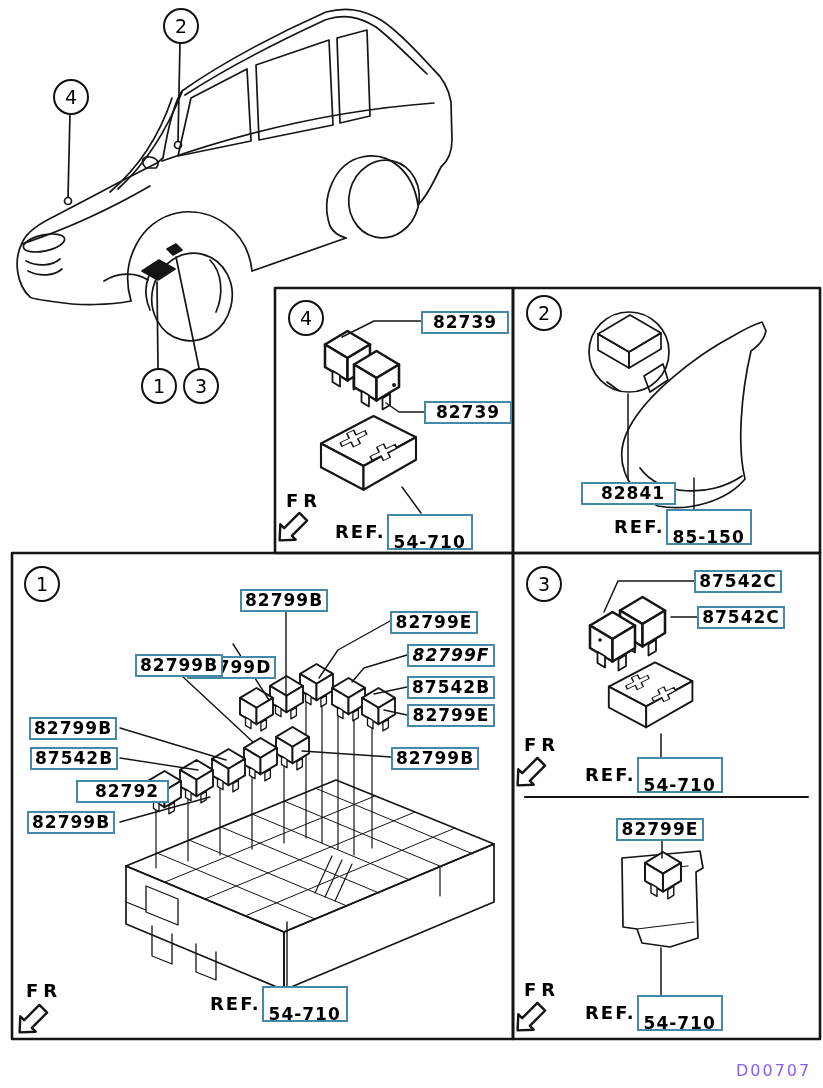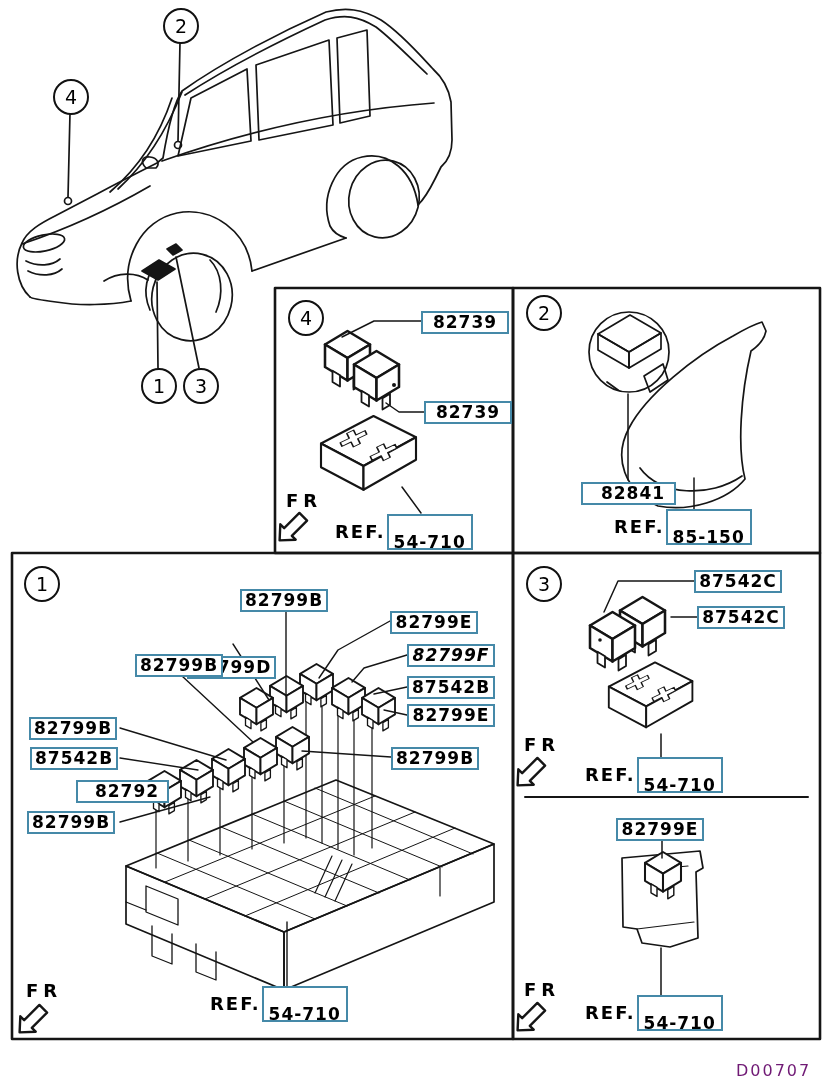--- a/index.html
+++ b/index.html
@@ -11,21 +11,21 @@
           font:700 17px/19px "DejaVu Sans",sans-serif;letter-spacing:1px;white-space:nowrap;z-index:3;}
   .plabel.wide{text-align:center;padding-left:12px;}
   .refrow{position:absolute;display:flex;align-items:center;gap:1px;z-index:3;}
   .refprefix{font:600 18px/22px "DejaVu Sans",sans-serif;letter-spacing:2px;}
   .refcode{box-sizing:border-box;border:2px solid #4589a8;background:#fff;height:24px;min-width:86px;
            padding:16px 4px;text-align:center;font:700 17px/20px "DejaVu Sans",sans-serif;letter-spacing:1px;}
   .fr{position:absolute;font:700 18px/20px "DejaVu Sans",sans-serif;letter-spacing:5px;z-index:3;}
   .callout{position:absolute;width:32px;height:32px;border:2px solid #111;border-radius:50%;
            background:#fff;display:flex;align-items:center;justify-content:center;
            font:500 19px "DejaVu Sans",sans-serif;z-index:3;}
-  .dcode{position:absolute;font:500 16px "DejaVu Sans",sans-serif;letter-spacing:2px;color:#701a75;z-index:3;}
+  .dcode{position:absolute;font:500 16px "DejaVu Sans",sans-serif;letter-spacing:2px;color:#8b5cf6;z-index:3;}
 </style>
 </head>
 <body>
 
 <div class="canvas">
 
   <svg class="art" width="823" height="1088" viewBox="0 0 823 1088" stroke="#151515" fill="none" stroke-width="1.7" stroke-linejoin="round" stroke-linecap="round">
     <defs>
       <g id="relay">
         <path d="M0,9 L15,0 L30,9 L15,18 Z" fill="#fff"></path>

